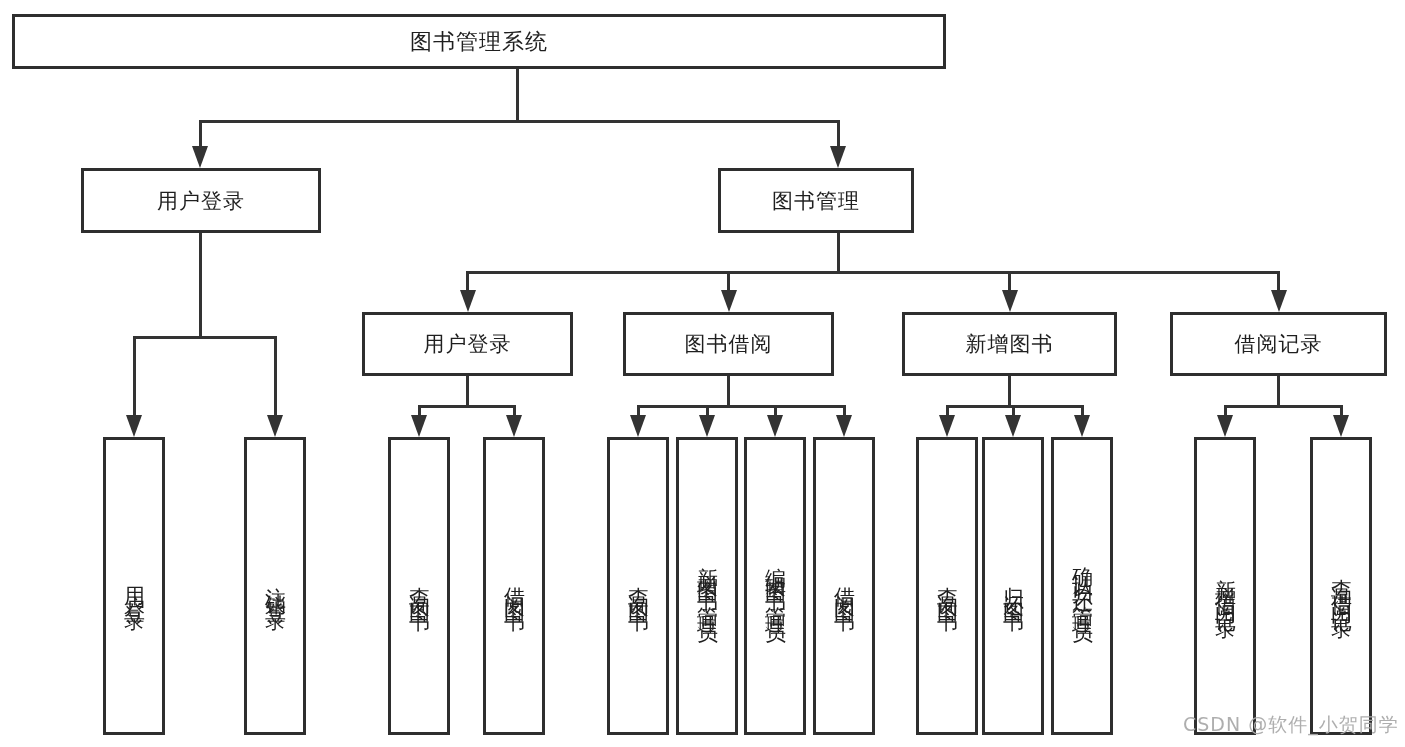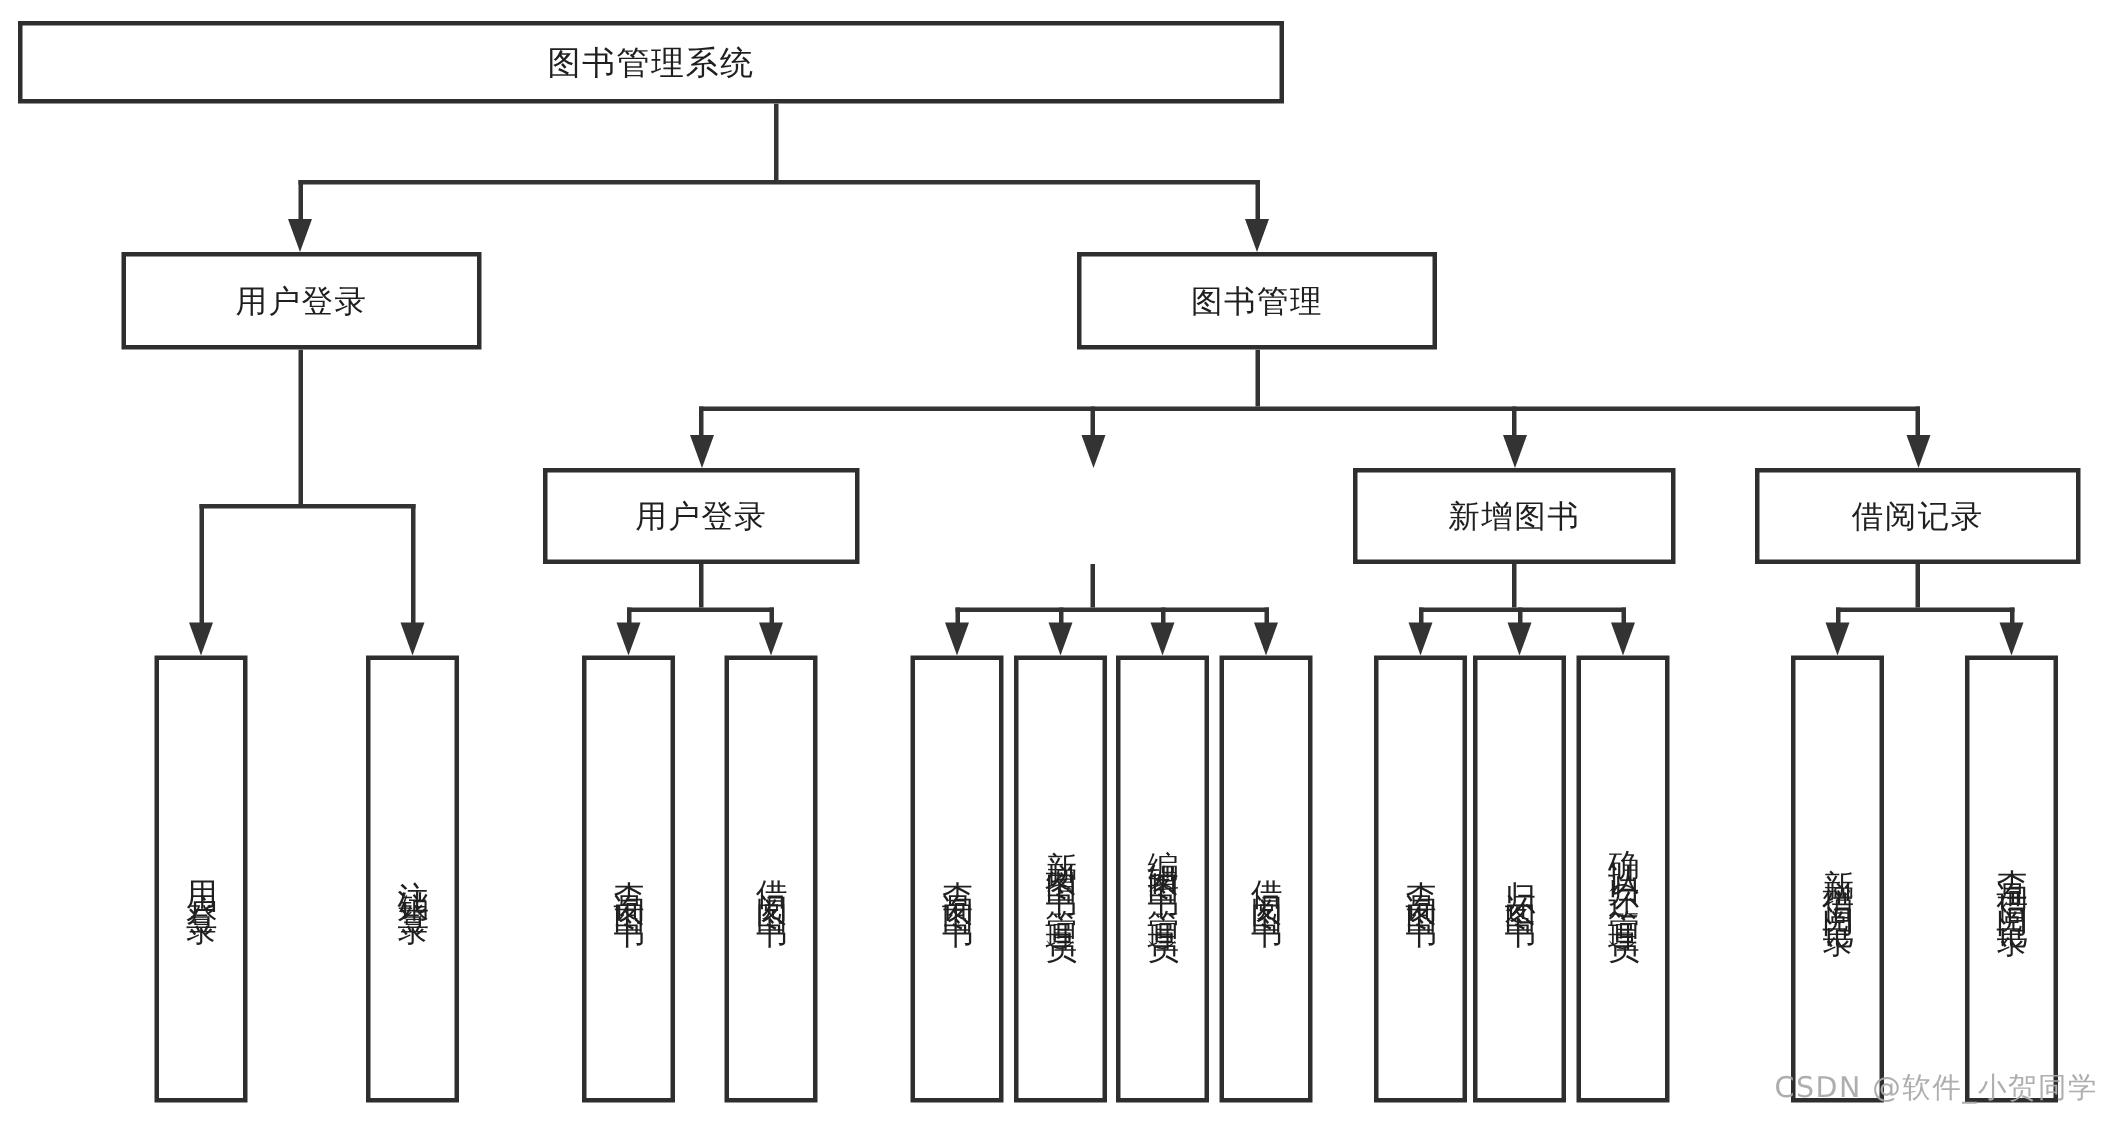--- a/index.html
+++ b/index.html
@@ -62,33 +62,36 @@
     color:rgba(170,170,170,0.95);
     z-index:3;
     white-space:nowrap;
   }
 </style>
 </head>
 <body>
 
 <div id="canvas">
 
-  <div class="box" style="left:12px;top:14px;width:844px;height:55px;font-size:22px;">
+  <div class="box" style="left:12px;top:14px;width:934px;height:55px;font-size:22px;">
     <span>图书管理系统</span>
   </div>
 
   <div class="box" style="left:81px;top:168px;width:240px;height:65px;">
     <span>用户登录</span>
   </div>
-  <div class="box" style="left:718px;top:168px;width:240px;height:65px;">
+  <div class="box" style="left:718px;top:168px;width:196px;height:65px;">
     <span>图书管理</span>
   </div>
 
   <div class="box" style="left:362px;top:312px;width:211px;height:64px;">
     <span>用户登录</span>
+  </div>
+  <div class="box" style="left:623px;top:312px;width:211px;height:64px;">
+    <span>图书借阅</span>
   </div>
   <div class="box" style="left:902px;top:312px;width:215px;height:64px;">
     <span>新增图书</span>
   </div>
   <div class="box" style="left:1170px;top:312px;width:217px;height:64px;">
     <span>借阅记录</span>
   </div>
 
   <div class="leaf" style="left:103px;">
     <span>用户登录</span>

